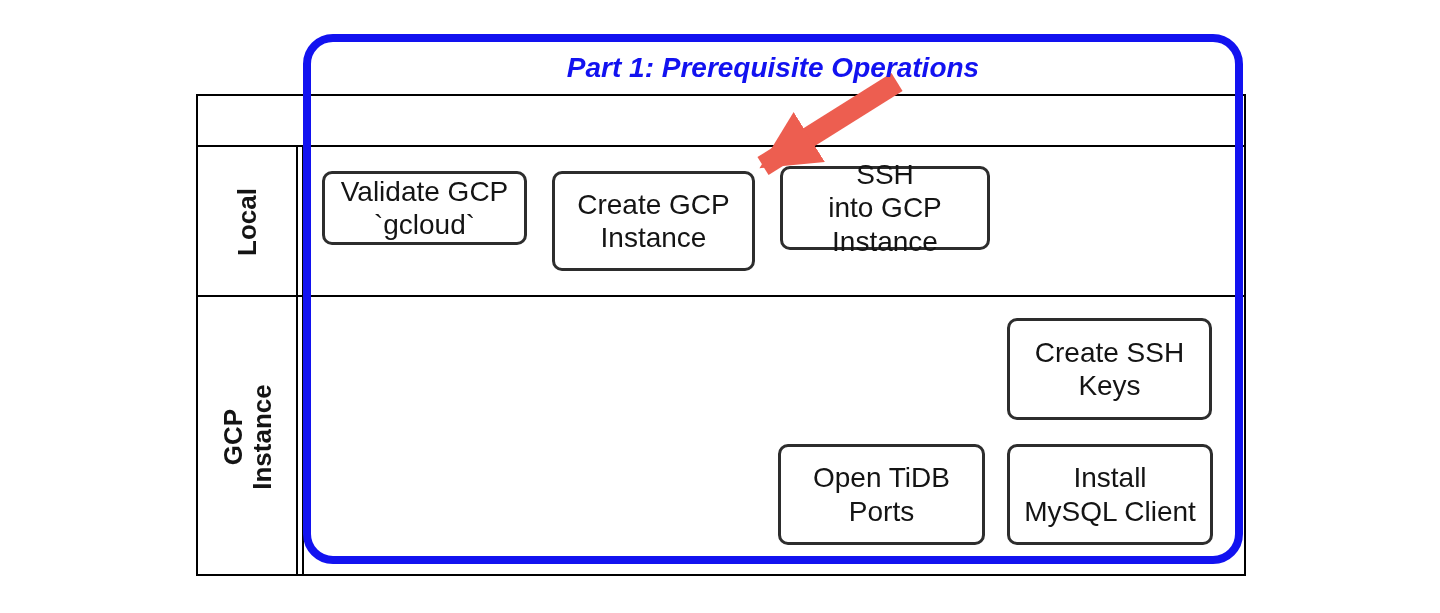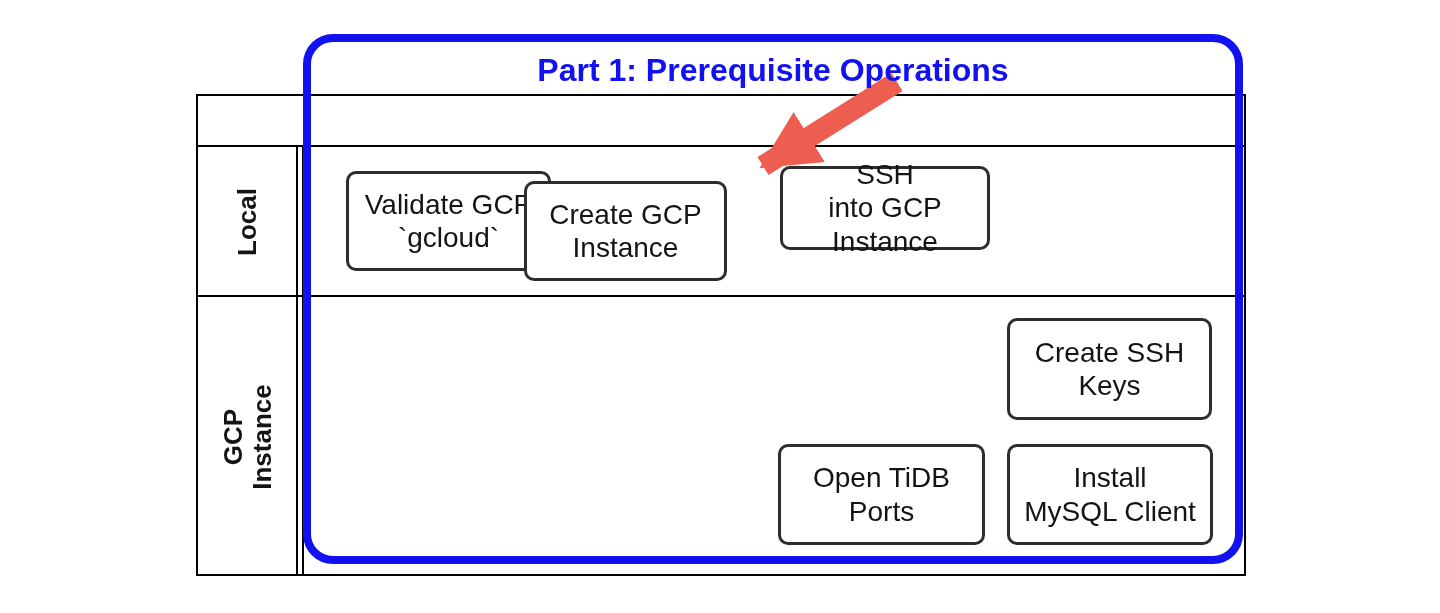--- a/index.html
+++ b/index.html
@@ -57,42 +57,43 @@
     width: 940px; height: 530px;
     border: 8px solid var(--accent-blue, #1212f0);
     border-radius: 30px;
     background: transparent;
   }
   .part-title {
     position: absolute;
     left: 303px; top: 52px;
     width: 940px;
     text-align: center;
-    font-size: 32px;
+    font-size: 28px;
     font-weight: bold;
     color: var(--accent-blue, #1212f0);
+    font-style: italic;
   }
 
   
   .task {
     position: absolute;
     border: 3px solid var(--box-border, #2d2d2d);
     border-radius: 10px;
     background: #ffffff;
     display: flex;
     align-items: center;
     justify-content: center;
     text-align: center;
     font-size: 28px;
     line-height: 1.18;
     white-space: pre-line;
     color: var(--text-black, #141414);
   }
-  .task.t-validate { left: 322px;  top: 171px; width: 205px; height: 100px; margin-left: 24px; }
-  .task.t-create   { left: 524px;  top: 171px; width: 203px; height: 100px; margin-top: 10px; }
+  .task.t-validate { left: 322px;  top: 171px; width: 205px; height: 74px; }
+  .task.t-create   { left: 552px;  top: 171px; width: 203px; height: 100px; }
   .task.t-ssh      { left: 780px;  top: 166px; width: 210px; height: 84px; }
   .task.t-account  { left: 778px;  top: 318px; width: 207px; height: 102px; }
   .task.t-keys     { left: 1007px; top: 318px; width: 205px; height: 102px; }
   .task.t-ports    { left: 778px;  top: 444px; width: 207px; height: 101px; }
   .task.t-mysql    { left: 1007px; top: 444px; width: 206px; height: 101px; }
 
   
   .arrow-overlay {
     position: absolute;
     left: 0; top: 0;

